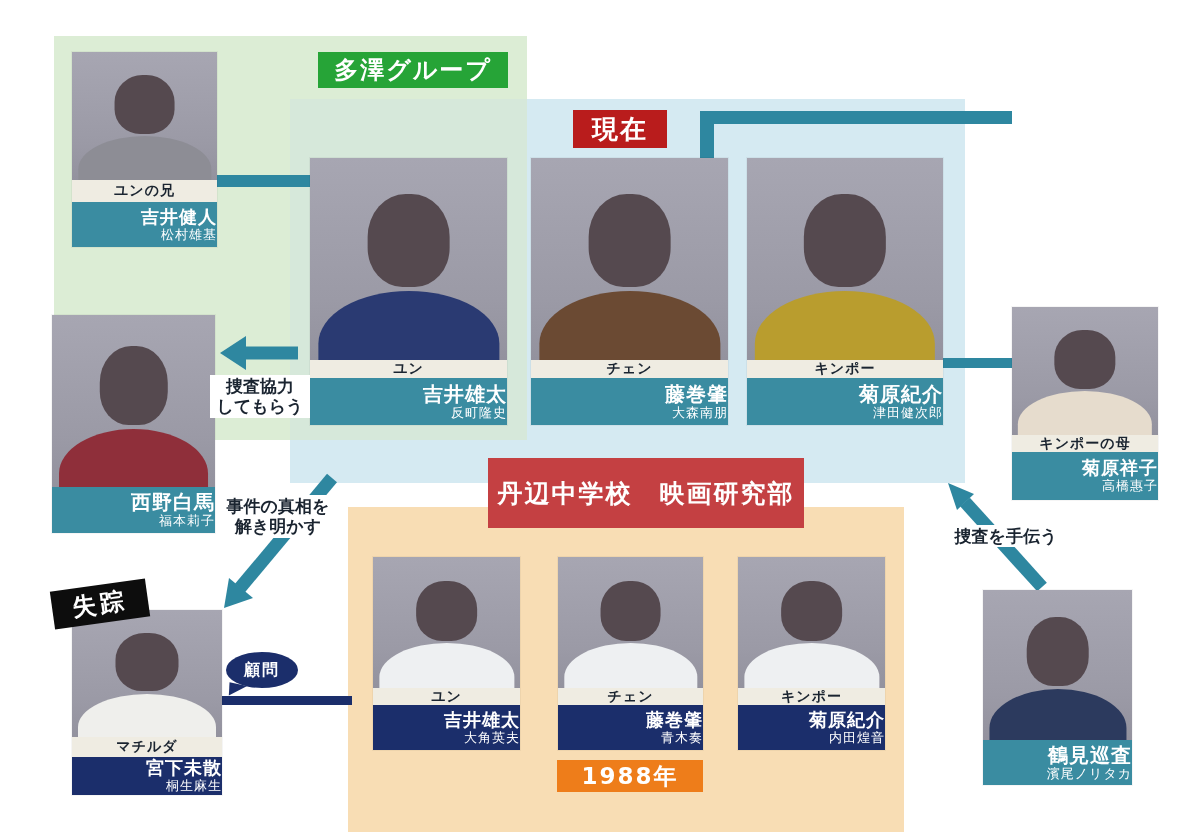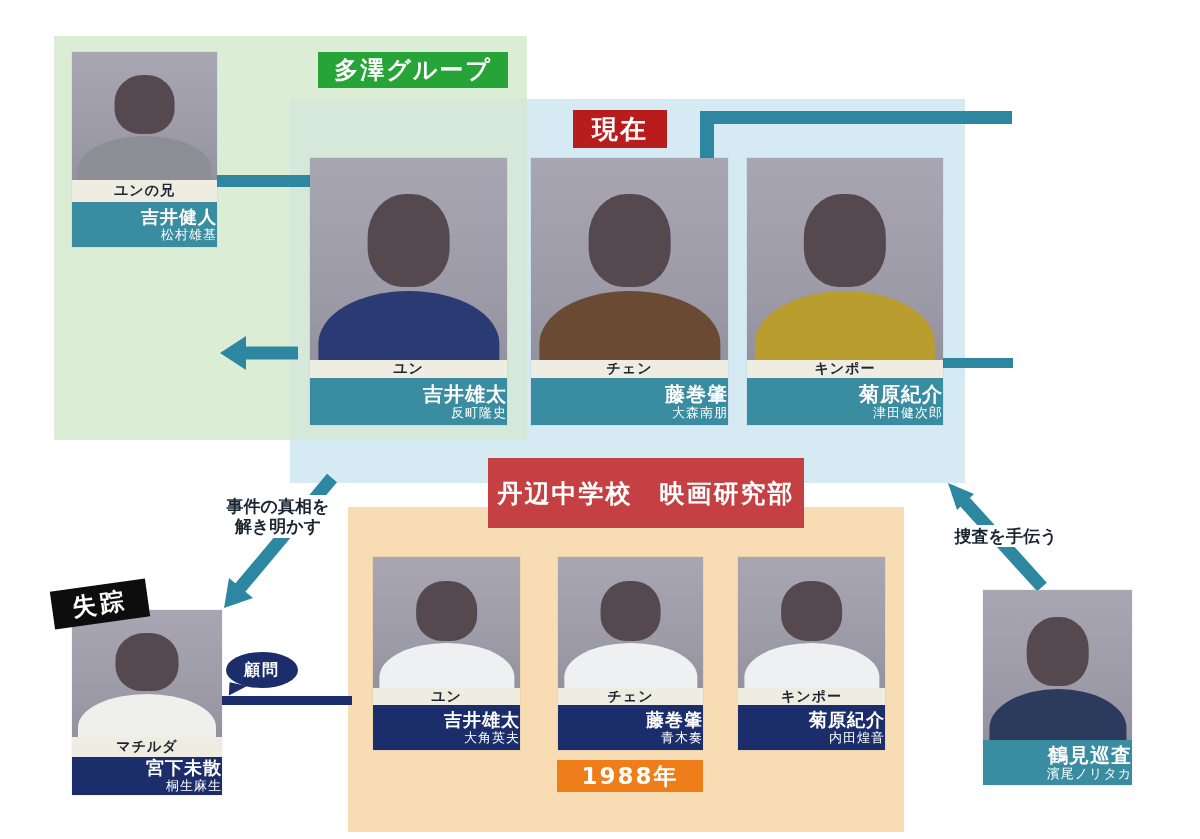--- a/index.html
+++ b/index.html
@@ -139,21 +139,42 @@
         <div class="body"></div>
       </div>
     <div class="strip" style="height:18px">キンポー</div>
     <div class="plate" style="height:47px">
       <div class="nm">菊原紀介</div>
       <div class="ac">津田健次郎</div>
     </div>
   </div>
 
 
-
+  <div class="card" id="card-kikuhara_mother" style="left:1012px;top:307px;width:146px">
+    <div class="photo" style="height:128px">
+        <div class="head"></div>
+        <div class="body"></div>
+      </div>
+    <div class="strip" style="height:17px">キンポーの母</div>
+    <div class="plate sm" style="height:48px">
+      <div class="nm">菊原祥子</div>
+      <div class="ac">高橋惠子</div>
+    </div>
+  </div>
+
+  <div class="card" id="card-nishino" style="left:52px;top:315px;width:163px">
+    <div class="photo" style="height:172px">
+        <div class="head"></div>
+        <div class="body"></div>
+      </div>
+    <div class="plate" style="height:46px">
+      <div class="nm">西野白馬</div>
+      <div class="ac">福本莉子</div>
+    </div>
+  </div>
 
   <div class="card" id="card-matilda" style="left:72px;top:610px;width:150px">
     <div class="photo" style="height:127px">
         <div class="head"></div>
         <div class="body"></div>
       </div>
     <div class="strip" style="height:20px">マチルダ</div>
     <div class="plate navy sm" style="height:38px">
       <div class="nm">宮下未散</div>
       <div class="ac">桐生麻生</div>
@@ -200,20 +221,24 @@
         <div class="head"></div>
         <div class="body"></div>
       </div>
     <div class="strip" style="height:17px">キンポー</div>
     <div class="plate navy sm" style="height:45px">
       <div class="nm">菊原紀介</div>
       <div class="ac">内田煌音</div>
     </div>
   </div>
 
+  <div class="rel-text" style="left:210px;top:375px;width:100px">
+    <div>捜査協力</div>
+    <div>してもらう</div>
+  </div>
   <div class="rel-text" style="left:222px;top:495px;width:112px">
     <div>事件の真相を</div>
     <div>解き明かす</div>
   </div>
   <div class="rel-text" style="left:952px;top:525px;width:108px">
     <div>捜査を手伝う</div>
   </div>
 
   <div class="bubble" style="left:226px;top:652px;width:72px;height:36px">顧問</div>
 

